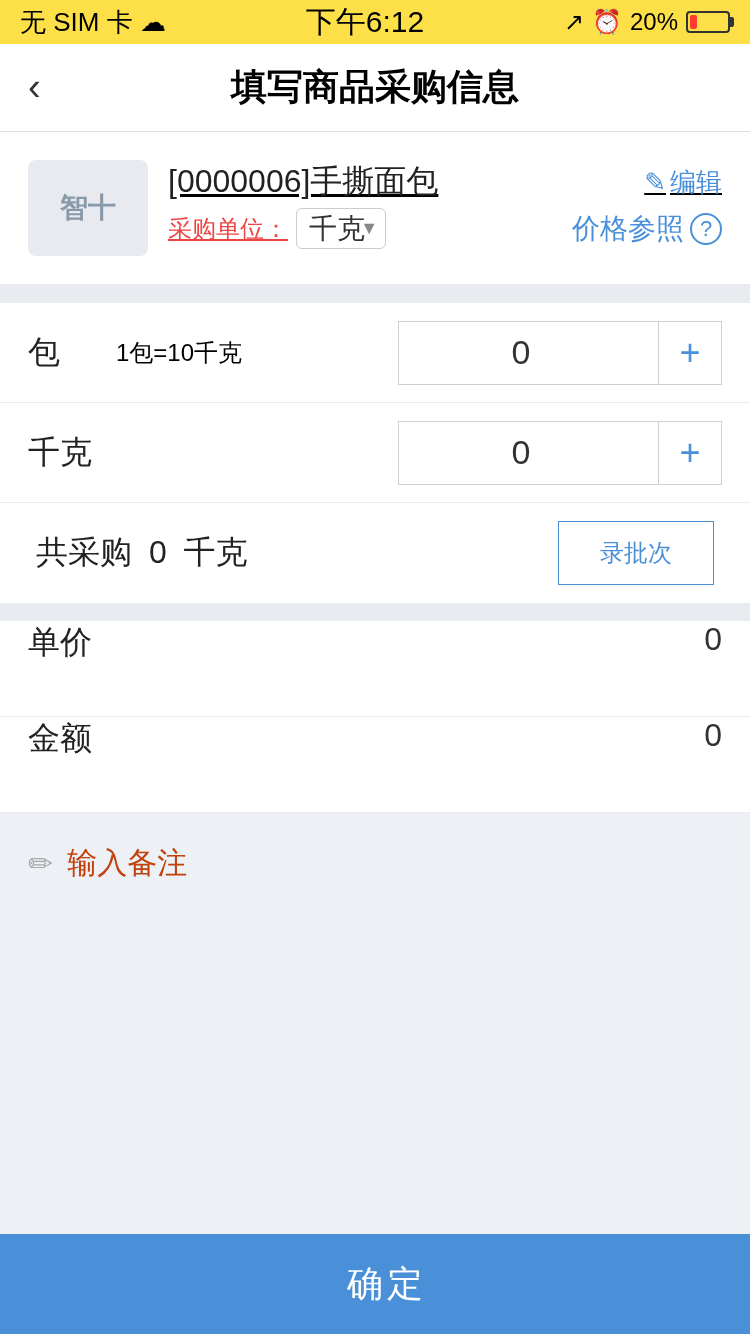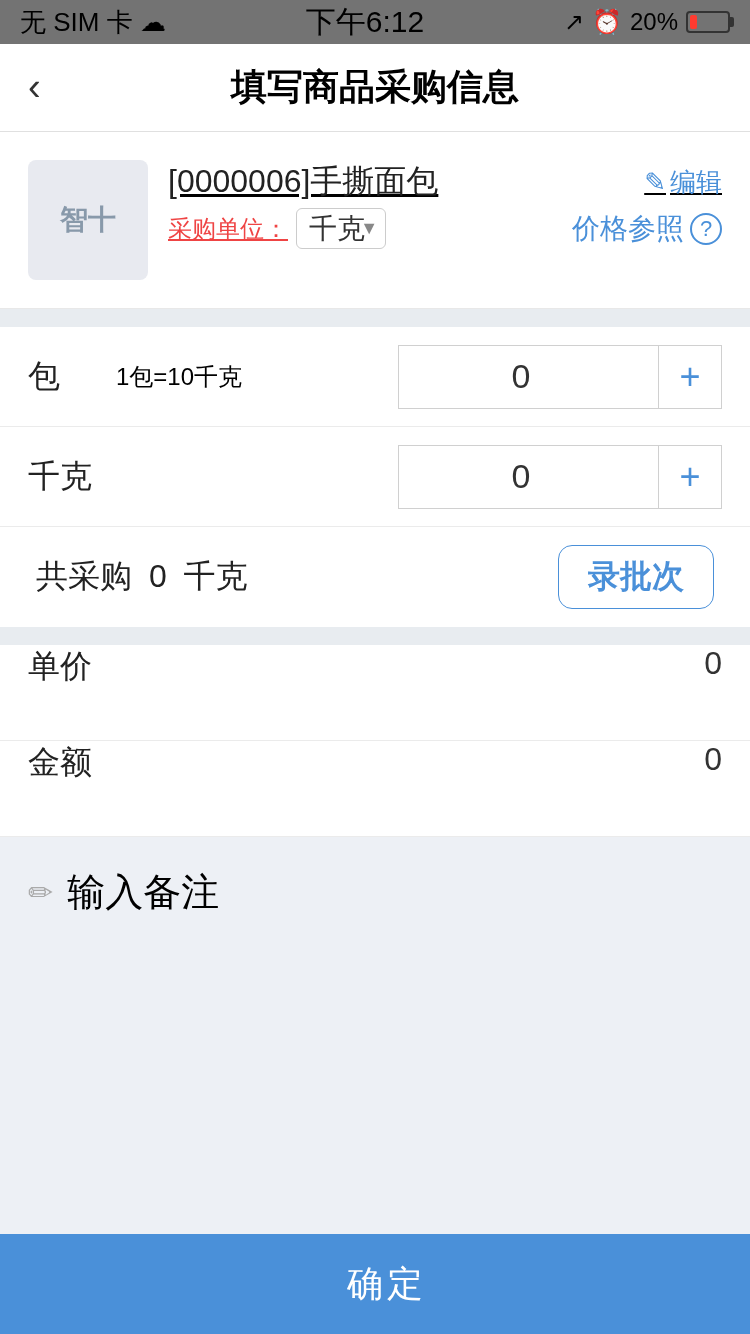--- a/index.html
+++ b/index.html
@@ -9,21 +9,21 @@
       min-height: 1334px;
       font-family: -apple-system, "PingFang SC", "Helvetica Neue", sans-serif;
       background: #f0f2f5;
       font-size: 32px;
     }
 
     
     .status-bar {
       width: 750px;
       height: 44px;
-      background: #737373;
+      background: #fde047;
       display: flex;
       align-items: center;
       justify-content: space-between;
       padding: 12px 20px;
       font-size: 26px;
       color: #000;
     }
     .status-left { display: flex; align-items: center; gap: 8px; }
     .status-center { font-size: 30px; font-weight: 500; }
     .status-right { display: flex; align-items: center; gap: 8px; font-size: 24px; }
@@ -67,21 +67,21 @@
       background: #fff;
       margin-top: 0;
       padding: 28px 28px 28px 28px;
       display: flex;
       align-items: flex-start;
       gap: 20px;
       border-bottom: 1px solid #e8e8e8;
     }
     .product-image {
       width: 120px;
-      height: 120px;
+      height: 96px;
       background: #e8eaf0;
       border-radius: 8px;
       display: flex;
       align-items: center;
       justify-content: center;
       flex-shrink: 0;
     }
     .product-logo-text {
       font-size: 28px;
       color: #8899aa;
@@ -225,29 +225,28 @@
       background: #fff;
     }
     .summary-text {
       font-size: 32px;
       color: #222;
     }
     .batch-btn {
       width: 156px;
       height: 64px;
       border: 1px solid #4a90d9;
-      border-radius: 14px;
+      border-radius: 0;
       background: #fff;
       color: #4a90d9;
-      font-size: 32px;
+      font-size: 24px;
       display: flex;
       align-items: center;
       justify-content: center;
       cursor: pointer;
-      font-weight: bold;
     }
 
     
     .price-section {
       background: #fff;
       margin-top: 0;
     }
     .price-row {
       display: flex;
       align-items: flex-start;
@@ -274,22 +273,22 @@
     .remark-row {
       display: flex;
       align-items: center;
       gap: 14px;
     }
     .pencil-icon {
       font-size: 30px;
       color: #aaa;
     }
     .remark-placeholder {
-      font-size: 38px;
-      color: #000000;
+      font-size: 30px;
+      color: #c2410c;
     }
 
     
     .main-spacer {
       flex: 1;
       background: #edf0f5;
       min-height: 320px;
     }
 
     

